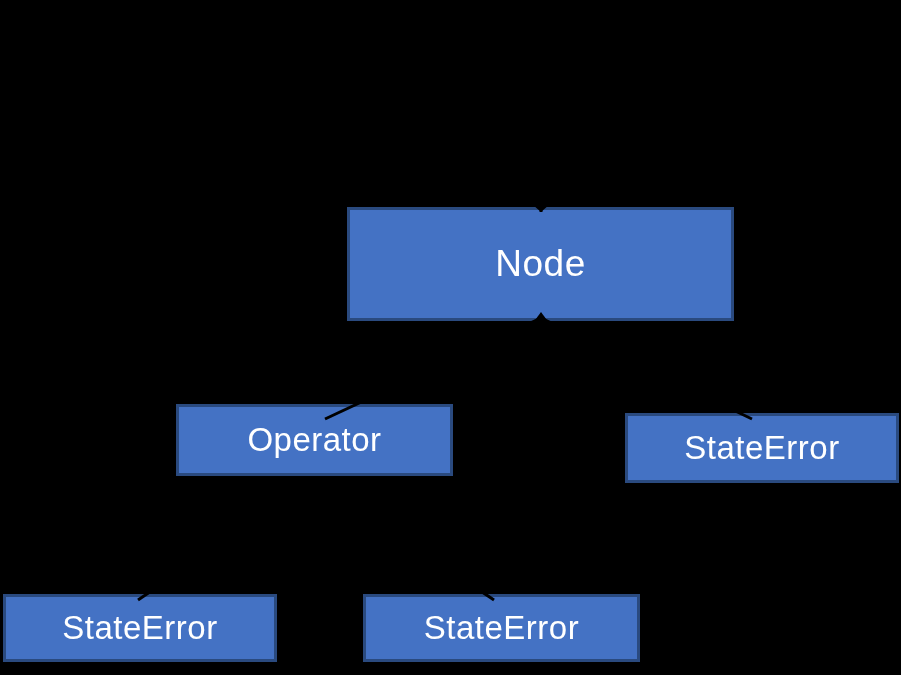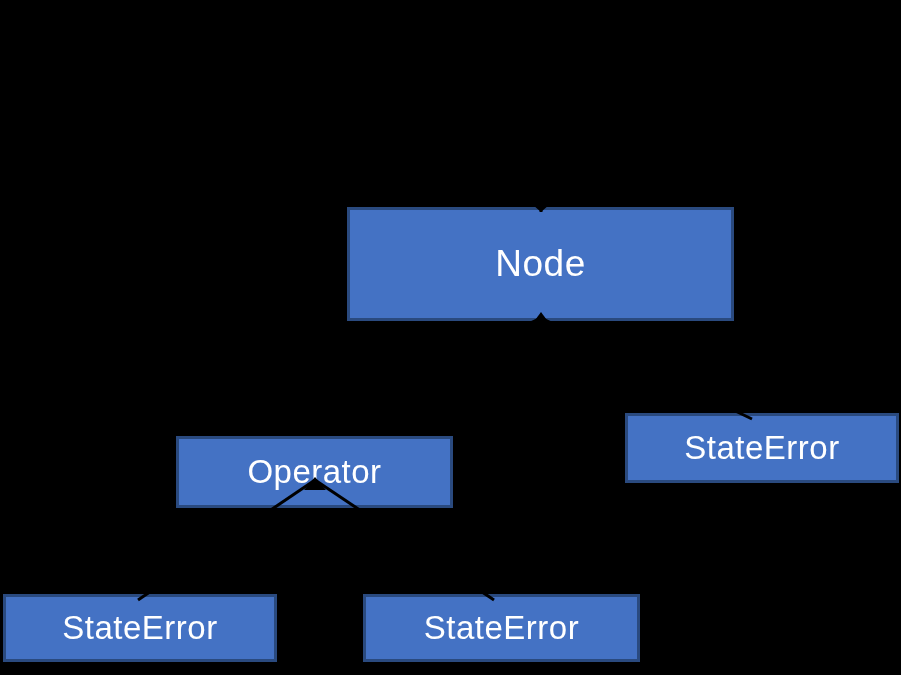--- a/index.html
+++ b/index.html
@@ -27,21 +27,21 @@
     font-size: 33px;
     font-weight: 400;
     letter-spacing: 0.5px;
   }
   .box-node {
     left: 347px; top: 207px;
     width: 387px; height: 114px;
     font-size: 37px;
   }
   .box-operator {
-    left: 176px; top: 436px;
+    left: 176px; top: 404px;
     width: 277px; height: 72px;
   }
   .box-stateerror-right {
     left: 625px; top: 413px;
     width: 274px; height: 70px;
   }
   .box-arrowerror {
     left: 3px; top: 594px;
     width: 274px; height: 68px;
   }

